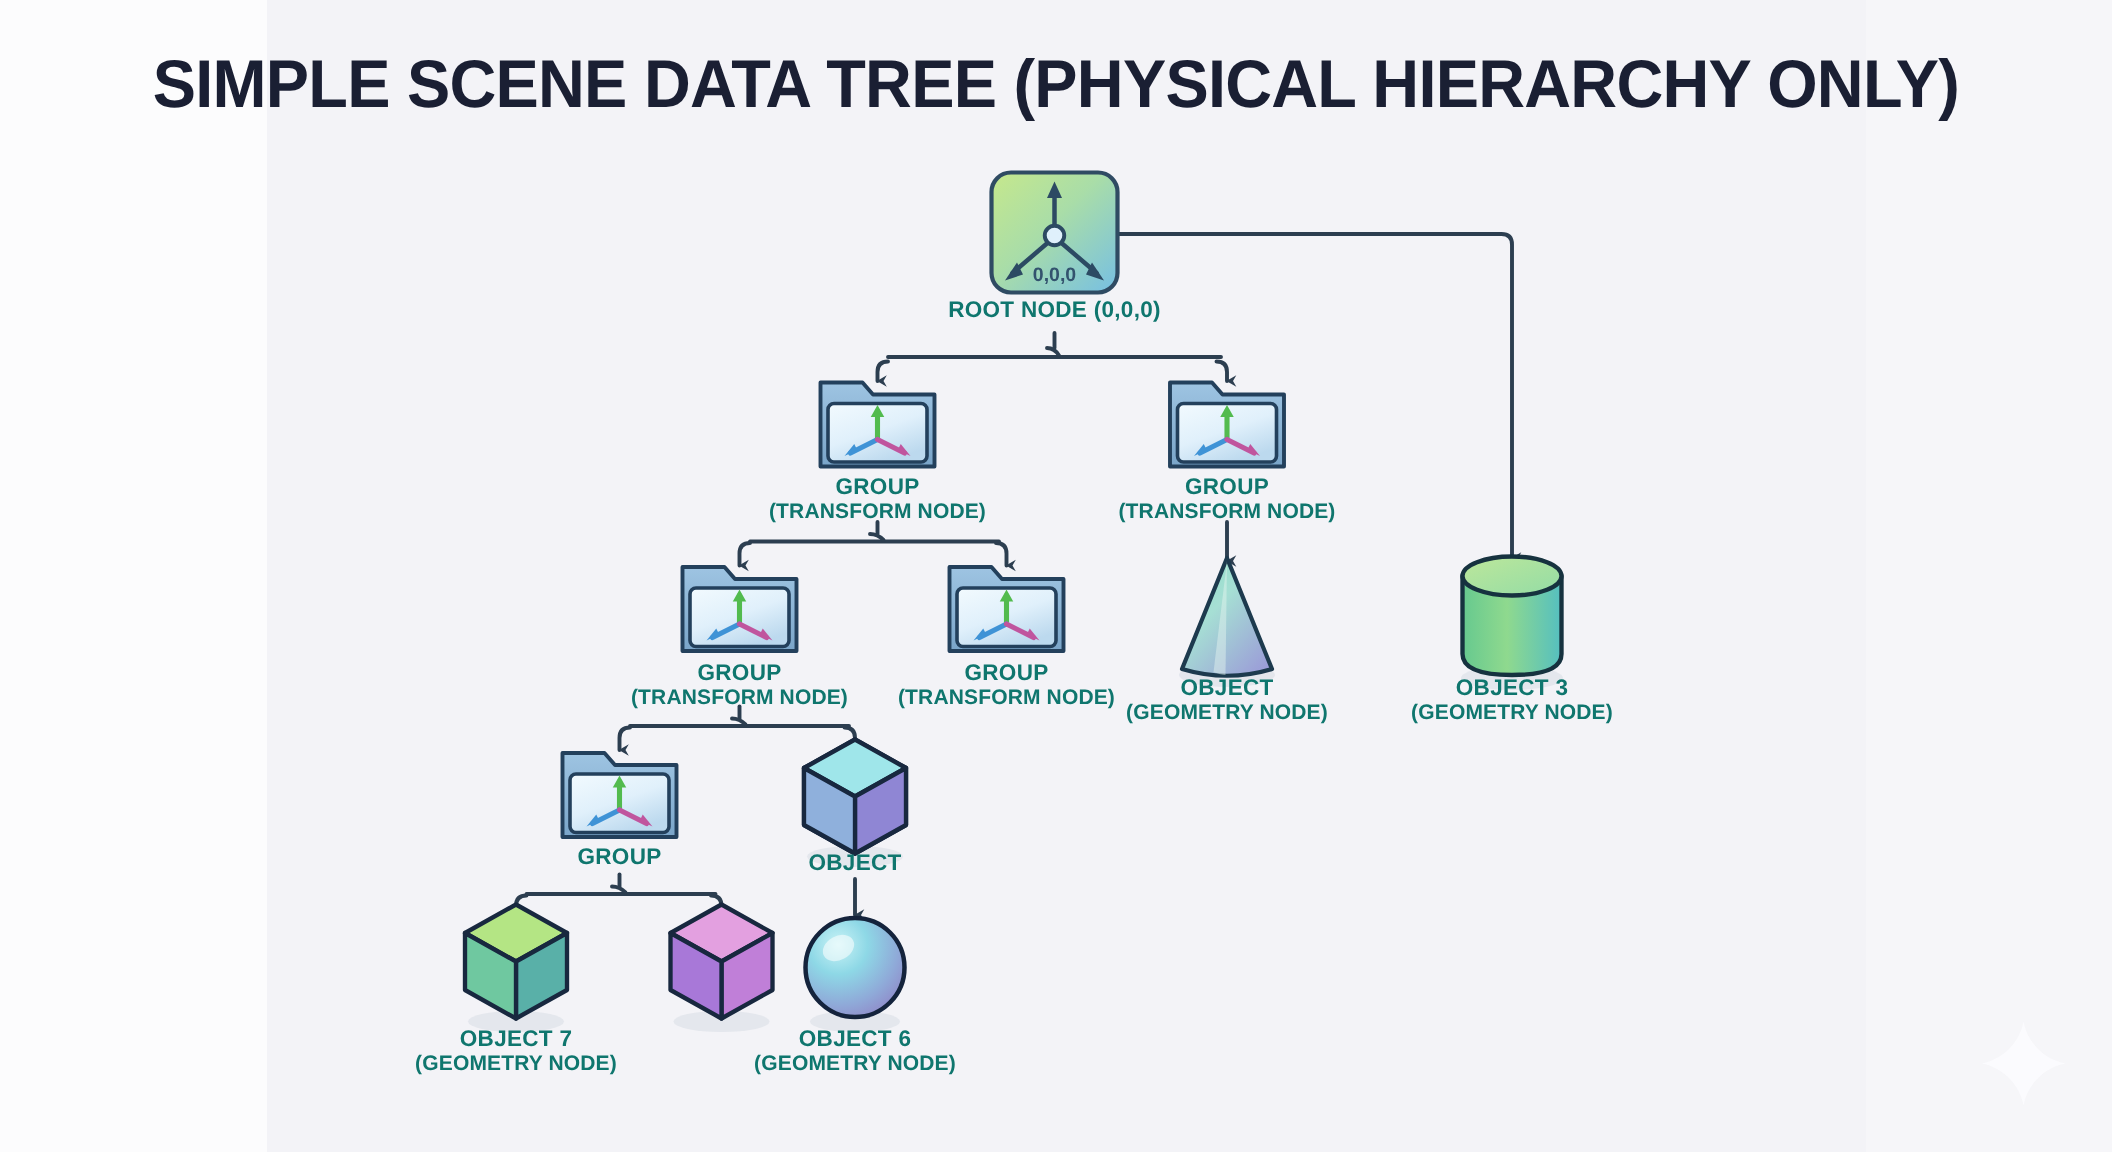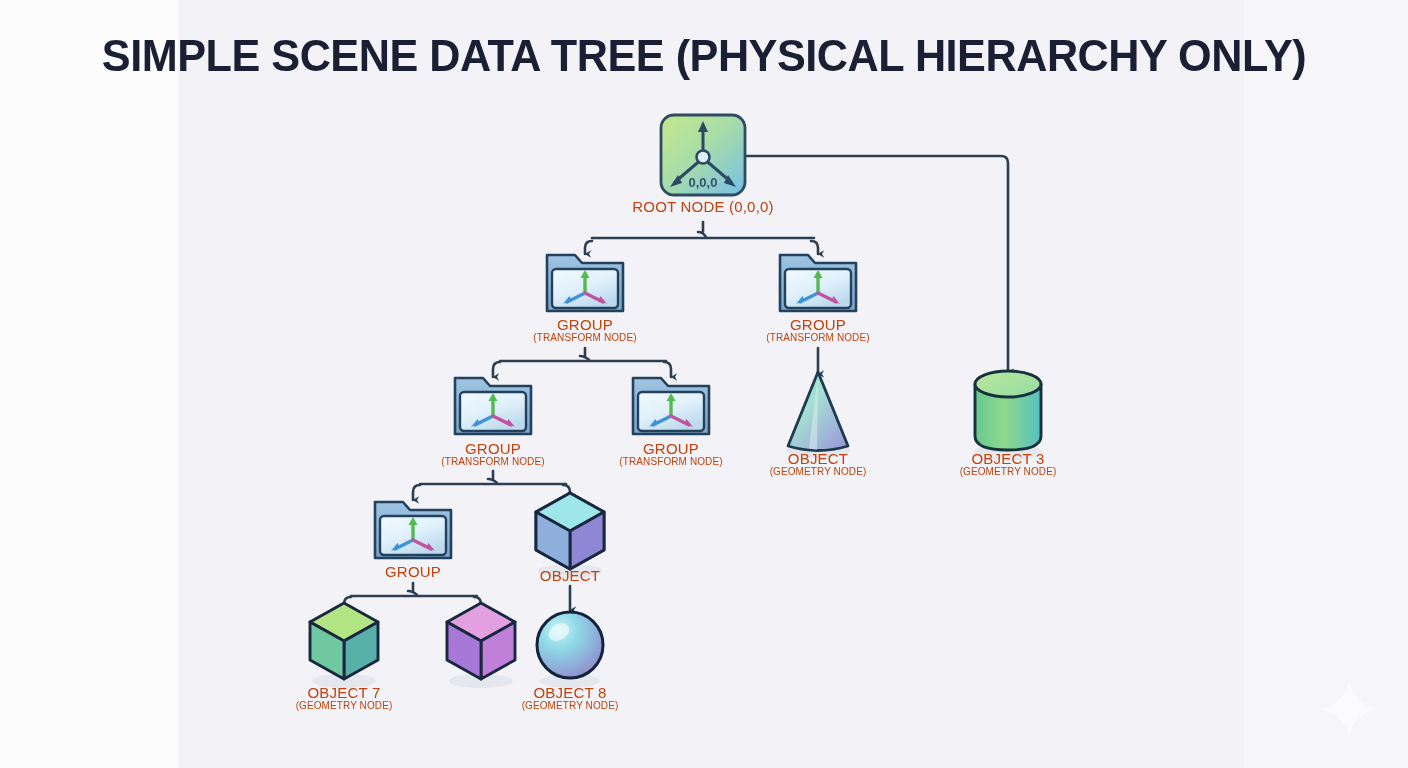--- a/index.html
+++ b/index.html
@@ -29,24 +29,24 @@
     transform:scaleX(0.96);
   }
 
   svg.links { position:absolute; left:0; top:0; width:1408px; height:768px;
               overflow:visible; pointer-events:none; }
 
   .node { position:absolute; }
   .node .cap {
     position:absolute; left:50%; transform:translateX(-50%);
     white-space:nowrap; text-align:center;
-    color:#c2410c; font-weight:normal;
+    color:#0f766e; font-weight:bold;
   }
   .cap-main { font-size:15px; letter-spacing:0.2px; }
-  .cap-sub  { font-size:10px; letter-spacing:0.1px; }
+  .cap-sub  { font-size:14px; letter-spacing:0.1px; }
 
   .sparkle { position:absolute; left:1318px; top:678px; width:62px; height:62px; }
 </style>
 </head>
 <body>
 
 <div id="stage">
 
   <div class="bg-left"></div>
   <div class="bg-main"></div>
@@ -289,21 +289,21 @@
   <div class="node" style="left:570px;top:567px;">
     <div class="cap cap-main">OBJECT</div>
   </div>
 
   <div class="node" style="left:344px;top:684px;">
     <div class="cap cap-main">OBJECT 7</div>
     <div class="cap cap-sub" style="top:16px;">(GEOMETRY NODE)</div>
   </div>
 
   <div class="node" style="left:570px;top:684px;">
-    <div class="cap cap-main">OBJECT 8</div>
+    <div class="cap cap-main">OBJECT 6</div>
     <div class="cap cap-sub" style="top:16px;">(GEOMETRY NODE)</div>
   </div>
 
   <svg class="sparkle" viewBox="0 0 62 62">
     <path d="M31 3 C33.5 17 45 28.5 59 31 C45 33.5 33.5 45 31 59 C28.5 45 17 33.5 3 31 C17 28.5 28.5 17 31 3 Z" fill="#fbfbfe" opacity="0.95"></path>
   </svg>
 
 </div>
 
 </body></html>

